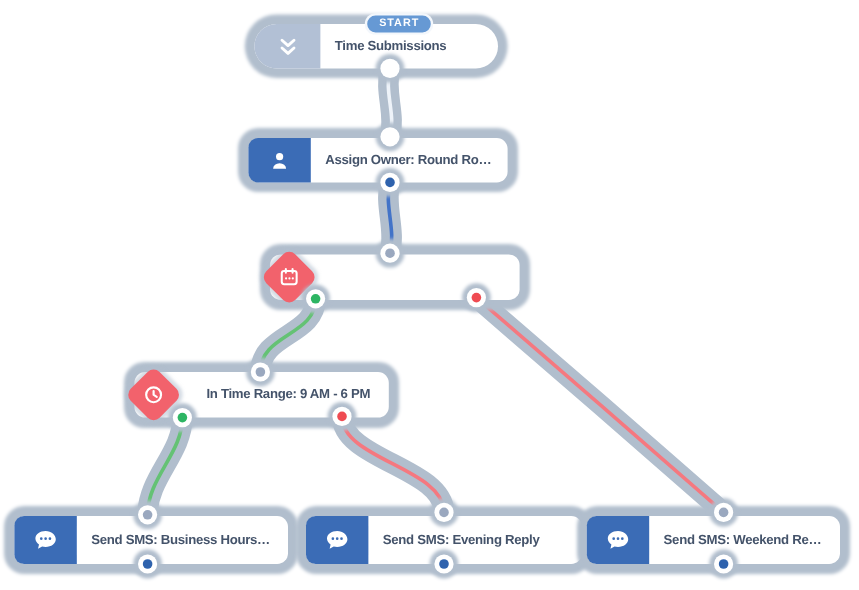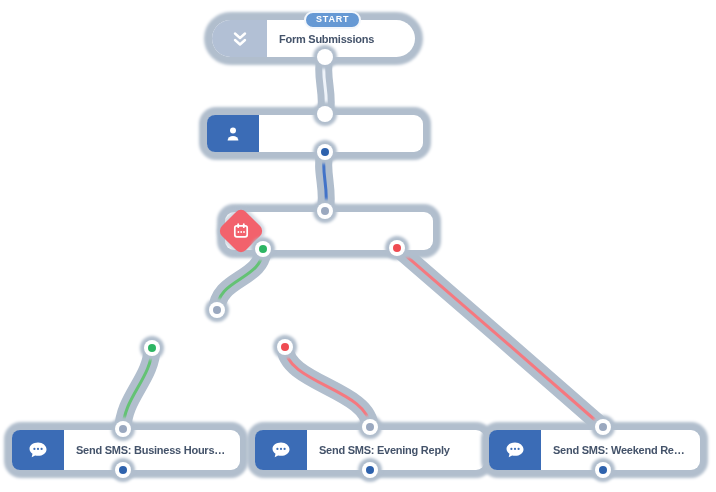--- a/index.html
+++ b/index.html
@@ -87,46 +87,57 @@
   </svg>
 
   <div class="node pill" style="left:212px;top:20px;width:203px;height:37px;">
     <span class="start-badge">START</span>
     <span class="icon-box">
       <svg width="22" height="22" viewBox="0 0 22 22" fill="none" stroke="#ffffff" stroke-width="2.4" stroke-linecap="round" stroke-linejoin="round">
         <path d="M6 5.5 L11 10 L16 5.5"></path>
           <path d="M6 12 L11 16.5 L16 12"></path>
       </svg>
     </span>
-    <span class="label">Form Submissions</span>
+    <span class="label">Time Submissions</span>
   </div>
 
   <div class="node" style="left:207px;top:115px;width:216px;height:37px;">
     <span class="icon-box">
       <svg width="20" height="20" viewBox="0 0 20 20">
         <circle cx="10" cy="6.6" r="3" fill="#ffffff"></circle>
         <path d="M4.6 16.6 a5.4 4.6 0 0 1 10.8 0 z" fill="#ffffff"></path>
       </svg>
     </span>
+    <span class="label">Assign Owner: Round Robin</span>
   </div>
 
   <div class="node condition" style="left:225px;top:212px;width:208px;height:38px;">
     <span class="diamond"></span>
     <span class="diamond-icon">
       <svg width="20" height="20" viewBox="0 0 20 20" fill="none" stroke="#ffffff" stroke-width="1.7" stroke-linecap="round">
         <rect x="3.8" y="4.8" width="12.4" height="11" rx="2"></rect>
         <path d="M7.2 3.2 v3"></path>
           <path d="M12.8 3.2 v3"></path>
         <circle cx="7.4" cy="11" r="0.9" fill="#ffffff" stroke="none"></circle>
         <circle cx="10.2" cy="11" r="0.9" fill="#ffffff" stroke="none"></circle>
         <circle cx="13" cy="11" r="0.9" fill="#ffffff" stroke="none"></circle>
       </svg>
     </span>
   </div>
 
+  <div class="node condition" style="left:112px;top:310px;width:212px;height:38px;">
+    <span class="diamond"></span>
+    <span class="diamond-icon">
+      <svg width="20" height="20" viewBox="0 0 20 20" fill="none" stroke="#ffffff" stroke-width="1.8" stroke-linecap="round">
+        <circle cx="10" cy="10" r="6.2"></circle>
+        <path d="M10 6.8 V10 l2.6 1.8"></path>
+      </svg>
+    </span>
+    <span class="label">In Time Range: 9 AM - 6 PM</span>
+  </div>
 
   <div class="node" style="left:12px;top:430px;width:228px;height:40px;">
     <span class="icon-box">
       <svg width="22" height="22" viewBox="0 0 22 22">
         <path d="M11 3.5 C6.2 3.5 2.5 6.3 2.5 9.8 c0 2 1.2 3.8 3 4.9 L4.7 18.3 l3.4 -1.9 c0.9 0.2 1.9 0.4 2.9 0.4 c4.8 0 8.5 -2.8 8.5 -6.4 S15.8 3.5 11 3.5 z" fill="#ffffff"></path>
         <circle cx="7.4" cy="9.9" r="1.1" fill="#3b6cb6"></circle>
         <circle cx="11" cy="9.9" r="1.1" fill="#3b6cb6"></circle>
         <circle cx="14.6" cy="9.9" r="1.1" fill="#3b6cb6"></circle>
       </svg>
     </span>

